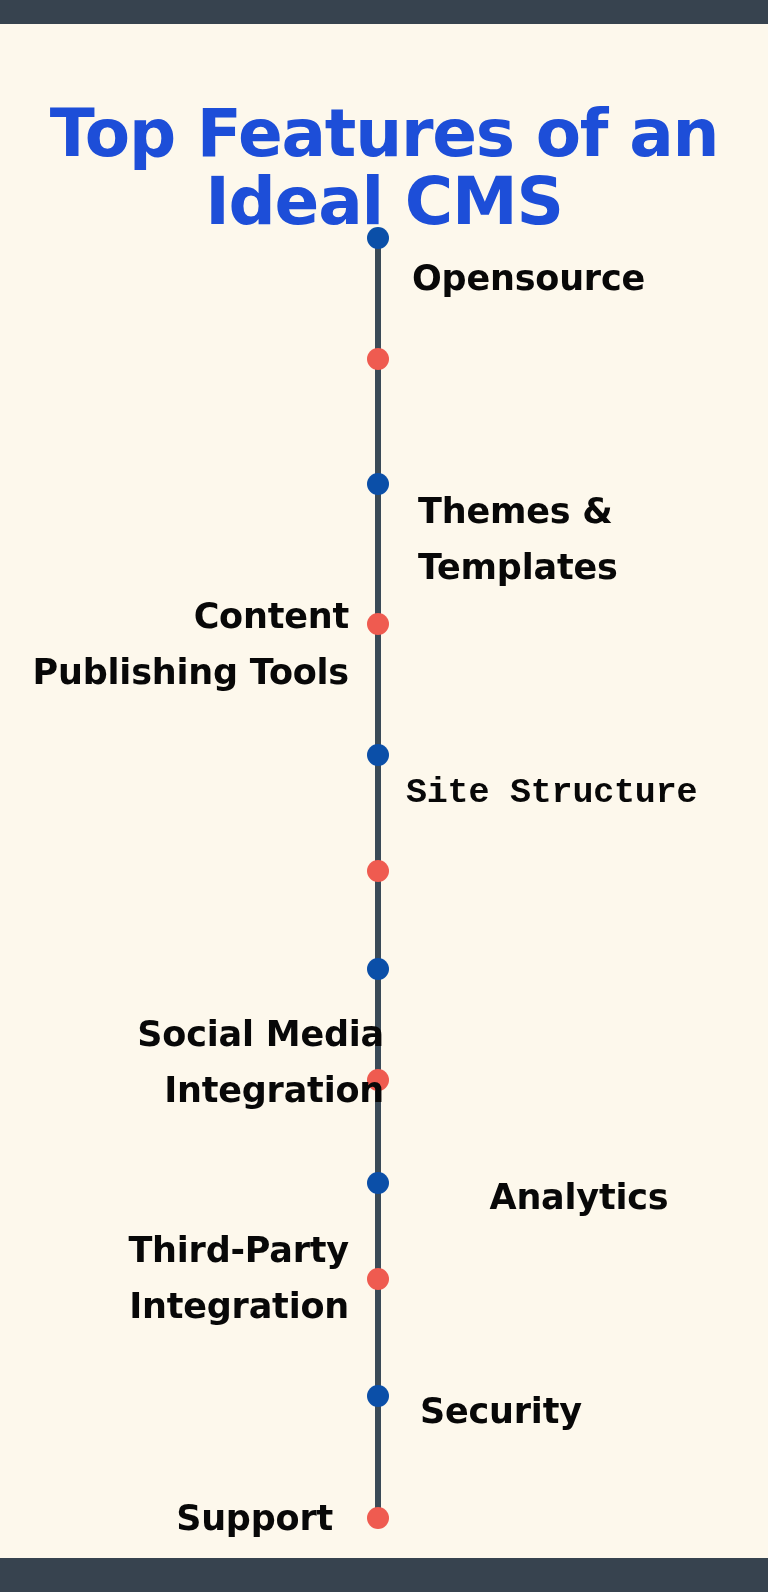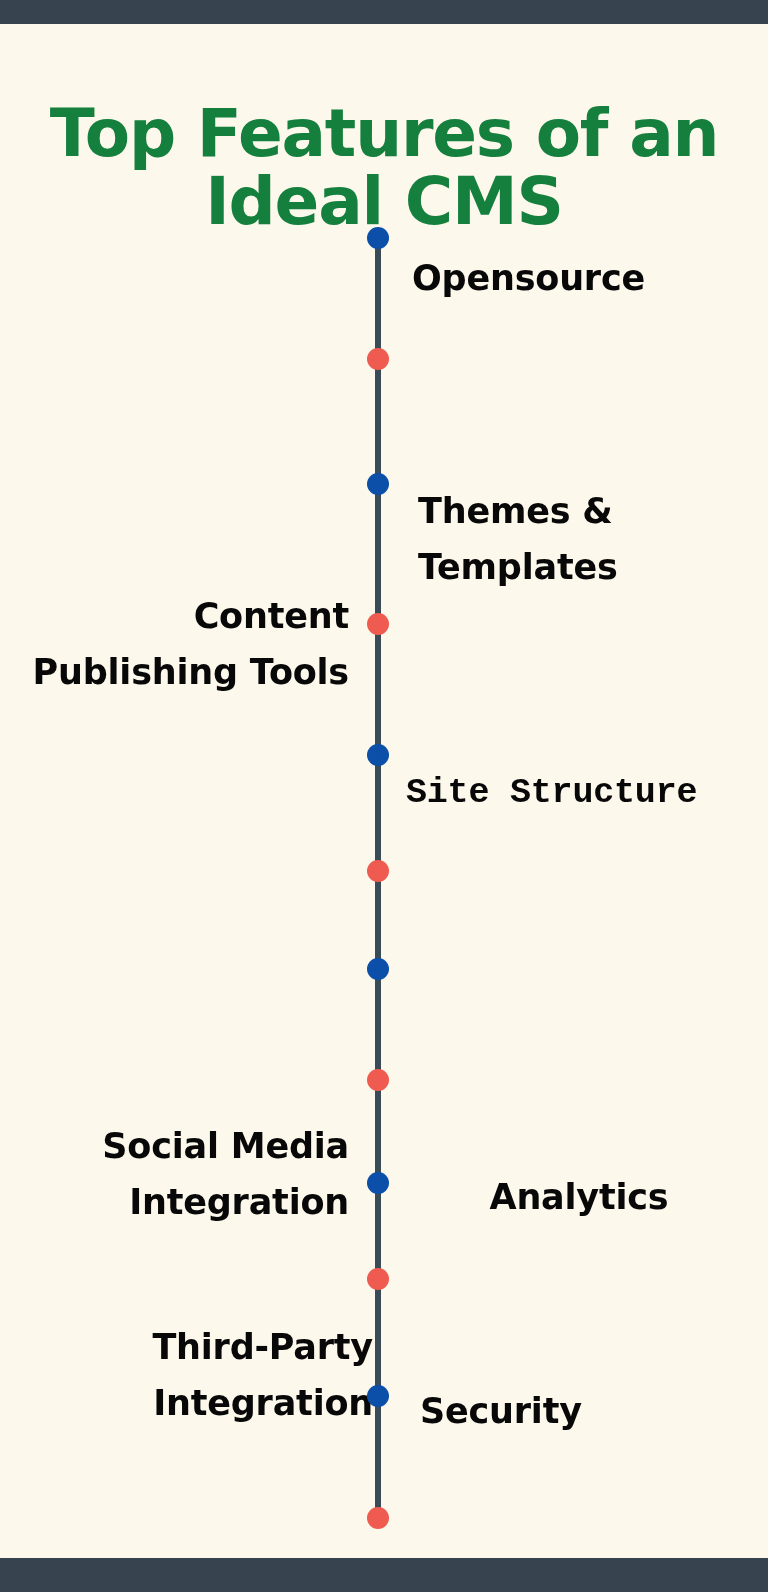--- a/index.html
+++ b/index.html
@@ -38,21 +38,21 @@
     position: absolute;
     left: 0;
     top: 56px;
     width: 768px;
     text-align: center;
     font-family: "DejaVu Sans", sans-serif;
     font-weight: 900;
     font-size: 66px;
     line-height: 68px;
     letter-spacing: -1.2px;
-    color: #15803d;
+    color: #1d4ed8;
     padding: 0 28px;
     box-sizing: border-box;
   }
 
   
   .spine {
     position: absolute;
     left: 375px;
     width: 6px;
     background: #3A4A57;
@@ -119,30 +119,31 @@
 Publishing Tools</div>
 
   <div class="node blue" style="top:755px;"></div>
   <div class="label right-side" style="top:765px; left:406px;font-family:Liberation Mono, monospace;">Site Structure</div>
 
   <div class="node red" style="top:871px;"></div>
 
   <div class="node blue" style="top:969px;"></div>
 
   <div class="node red" style="top:1080px;"></div>
-  <div class="label left-side" style="top:1118px;">Social Media
+  <div class="label left-side" style="top:1006px;padding-left:35px;">Social Media
 Integration</div>
 
   <div class="node blue" style="top:1183px;"></div>
   <div class="label right-side" style="top:1169px; left:399px;text-align:center;">Analytics</div>
 
   <div class="node red" style="top:1279px;"></div>
-  <div class="label left-side" style="top:1319px;padding-left:24px;">Third-Party
+  <div class="label left-side" style="top:1222px;">Third-Party
 Integration</div>
 
   <div class="node blue" style="top:1396px;"></div>
   <div class="label right-side" style="top:1383px; left:420px;">Security</div>
 
   <div class="node red" style="top:1518px;"></div>
+  <div class="label left-side" style="top:1490px; width:333px;">Support</div>
 
   <div class="bar bar-bottom"></div>
 
 </div>
 
 </body></html>

